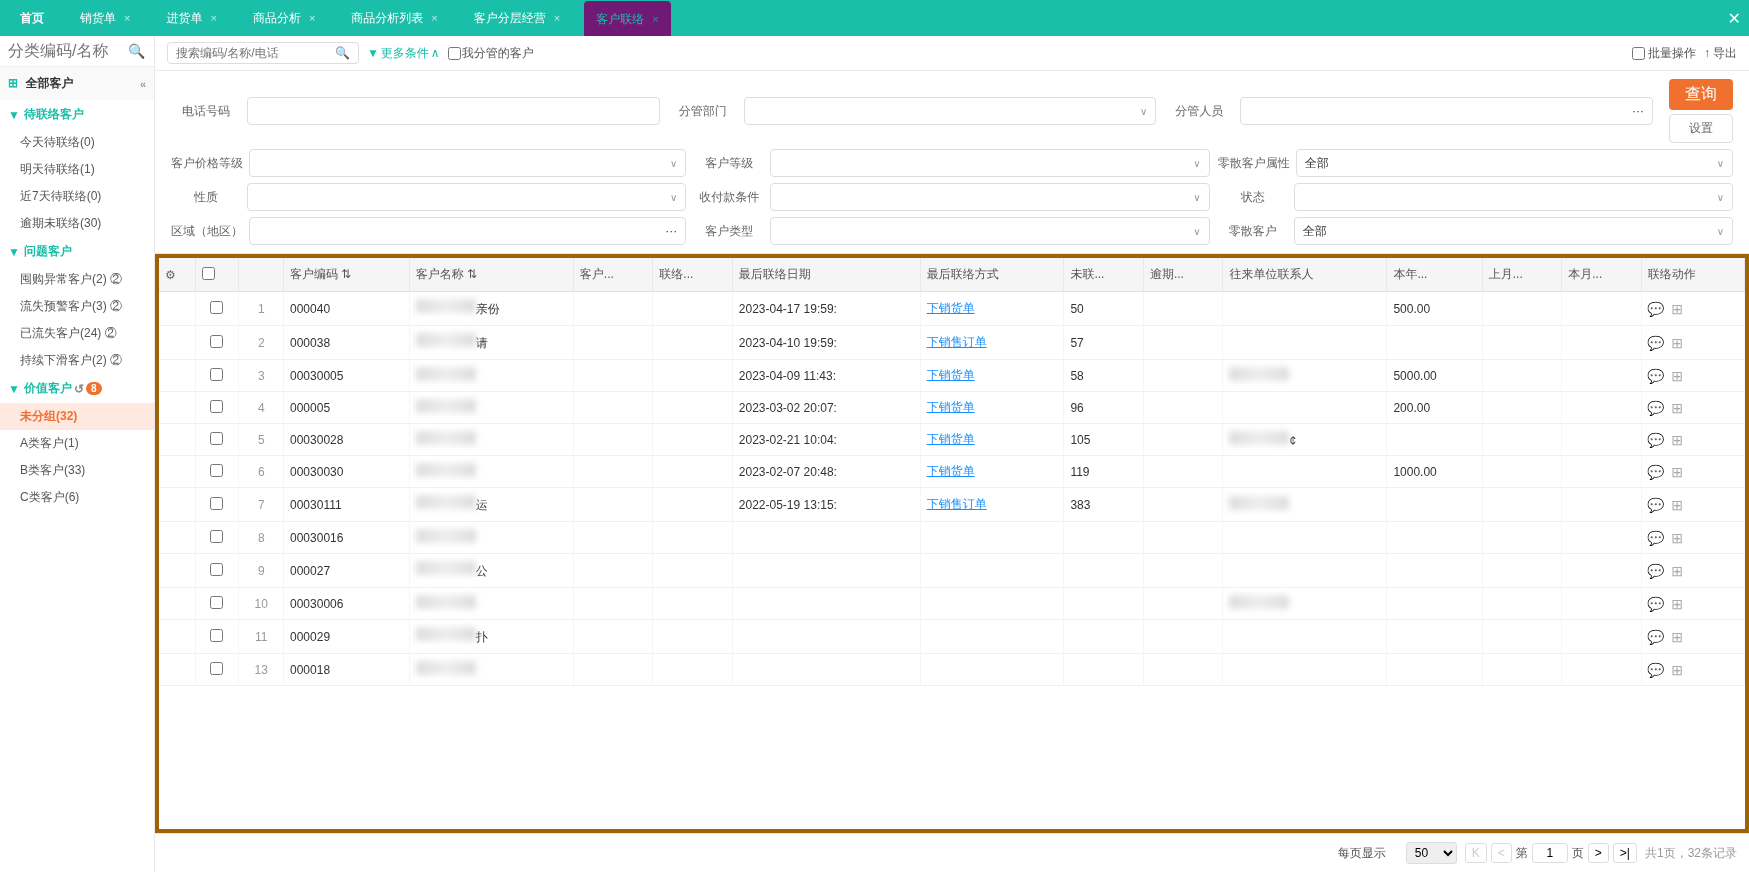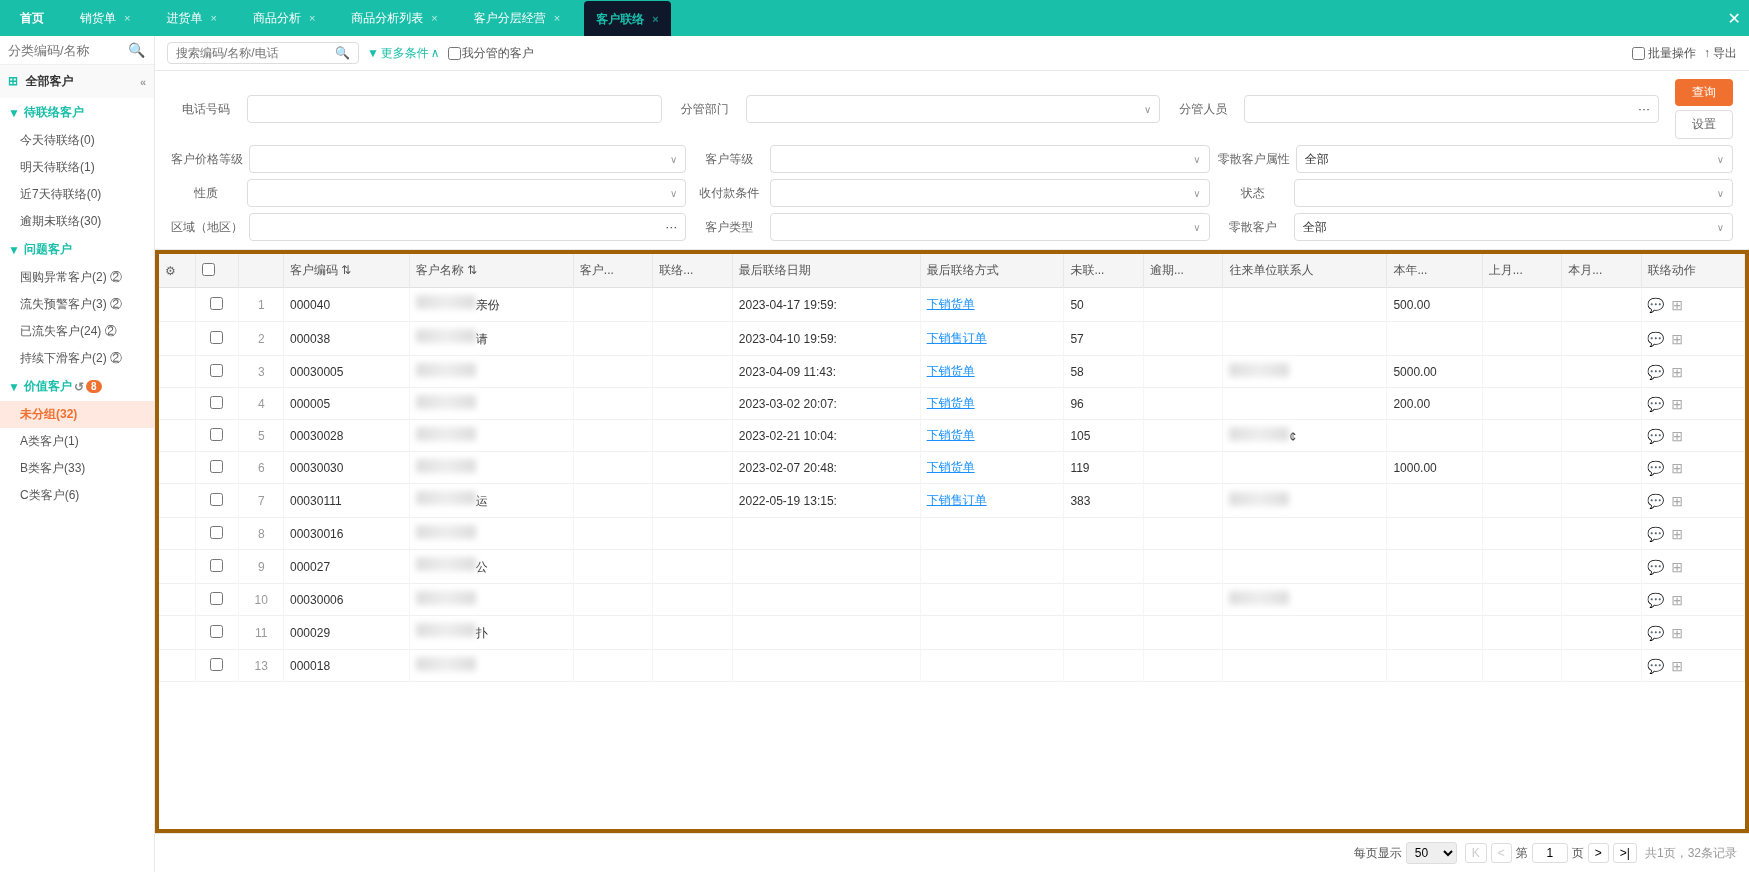--- a/index.html
+++ b/index.html
@@ -8,42 +8,42 @@
     
     .top-nav {
       display: flex; align-items: center; background: #1abfaa; height: 36px; padding: 0 8px;
       color: white; gap: 12px;
     }
     .top-nav .nav-item {
       padding: 0 12px; height: 36px; display: flex; align-items: center; cursor: pointer;
       color: white; white-space: nowrap; font-size: 13px; gap: 4px;
     }
     .top-nav .nav-item.active {
-      background: #0f172a; color: #1abfaa; border-radius: 4px 4px 0 0; margin-top: 2px; font-weight: bold;
+      background: #701a75; color: #1abfaa; border-radius: 4px 4px 0 0; margin-top: 2px;
     }
     .top-nav .nav-item .close-x {
       font-size: 11px; opacity: 0.7; margin-left: 4px;
     }
     .top-nav .nav-item.home { font-weight: bold; }
     .top-nav-right { margin-left: auto; color: white; font-size: 16px; cursor: pointer; }
 
     
     .main-layout { display: flex; height: calc(872px - 36px); }
 
     
     .sidebar {
       width: 155px; background: white; border-right: 1px solid #e8e8e8;
       display: flex; flex-direction: column; overflow-y: auto; flex-shrink: 0;
     }
     .sidebar-search {
       display: flex; align-items: center; padding: 6px 8px; border-bottom: 1px solid #f0f0f0;
       gap: 4px;
     }
     .sidebar-search input {
-      border: none; outline: none; font-size: 13px; color: #0c4a6e; width: 100%; background: transparent;
+      border: none; outline: none; font-size: 16px; color: #0c4a6e; width: 100%; background: transparent;
     }
     .sidebar-search .search-icon { color: #999; font-size: 14px; }
 
     .sidebar-group-header {
       display: flex; align-items: center; padding: 8px 8px; font-weight: bold; color: #333;
       background: #f9f9f9; cursor: pointer; justify-content: space-between;
     }
     .sidebar-group-header .grid-icon { margin-right: 4px; color: #1abfaa; }
     .sidebar-group-header .collapse-btn { font-size: 11px; color: #999; cursor: pointer; }
 
@@ -105,21 +105,21 @@
       font-size: 12px; color: #333; display: flex; align-items: center; justify-content: space-between;
       cursor: pointer; background: white; min-height: 28px;
     }
     .filter-input .arrow-down { color: #999; font-size: 10px; }
 
     .filter-actions {
       display: flex; flex-direction: column; gap: 4px; margin-left: 8px; flex-shrink: 0;
     }
     .btn-query {
       background: #f07030; color: white; border: none; border-radius: 4px;
-      padding: 5px 16px; cursor: pointer; font-size: 12px; white-space: nowrap; font-family: Liberation Serif, serif;
+      padding: 5px 16px; cursor: pointer; font-size: 16px; white-space: nowrap; font-family: Liberation Serif, serif;
     }
     .btn-reset {
       background: white; color: #666; border: 1px solid #ddd; border-radius: 4px;
       padding: 5px 16px; cursor: pointer; font-size: 12px; white-space: nowrap;
     }
 
     
     .table-area {
       flex: 1; overflow: auto; background: white; margin: 4px;
     }
@@ -150,21 +150,21 @@
     .checkbox-col { text-align: center; }
 
     
     .th-settings { cursor: pointer; color: #666; }
 
     
     .table-footer {
       display: flex; align-items: center; padding: 8px 12px; background: white;
       border-top: 1px solid #e8e8e8; flex-shrink: 0; gap: 8px; justify-content: flex-end;
     }
-    .footer-page-size { display: flex; align-items: center; gap: 4px; color: #555; }
+    .footer-page-size { display: flex; align-items: center; gap: 20px; color: #555; }
     .footer-page-size select { border: 1px solid #ddd; border-radius: 3px; padding: 2px 4px; }
     .footer-nav { display: flex; align-items: center; gap: 4px; color: #555; }
     .footer-nav button {
       border: 1px solid #ddd; background: white; border-radius: 3px; padding: 2px 6px;
       cursor: pointer; font-size: 12px;
     }
     .footer-nav button:disabled { color: #ccc; cursor: default; }
     .footer-info { color: #999; }
     .footer-page-input {
       border: 1px solid #ddd; border-radius: 3px; padding: 2px 4px; width: 36px; text-align: center;

